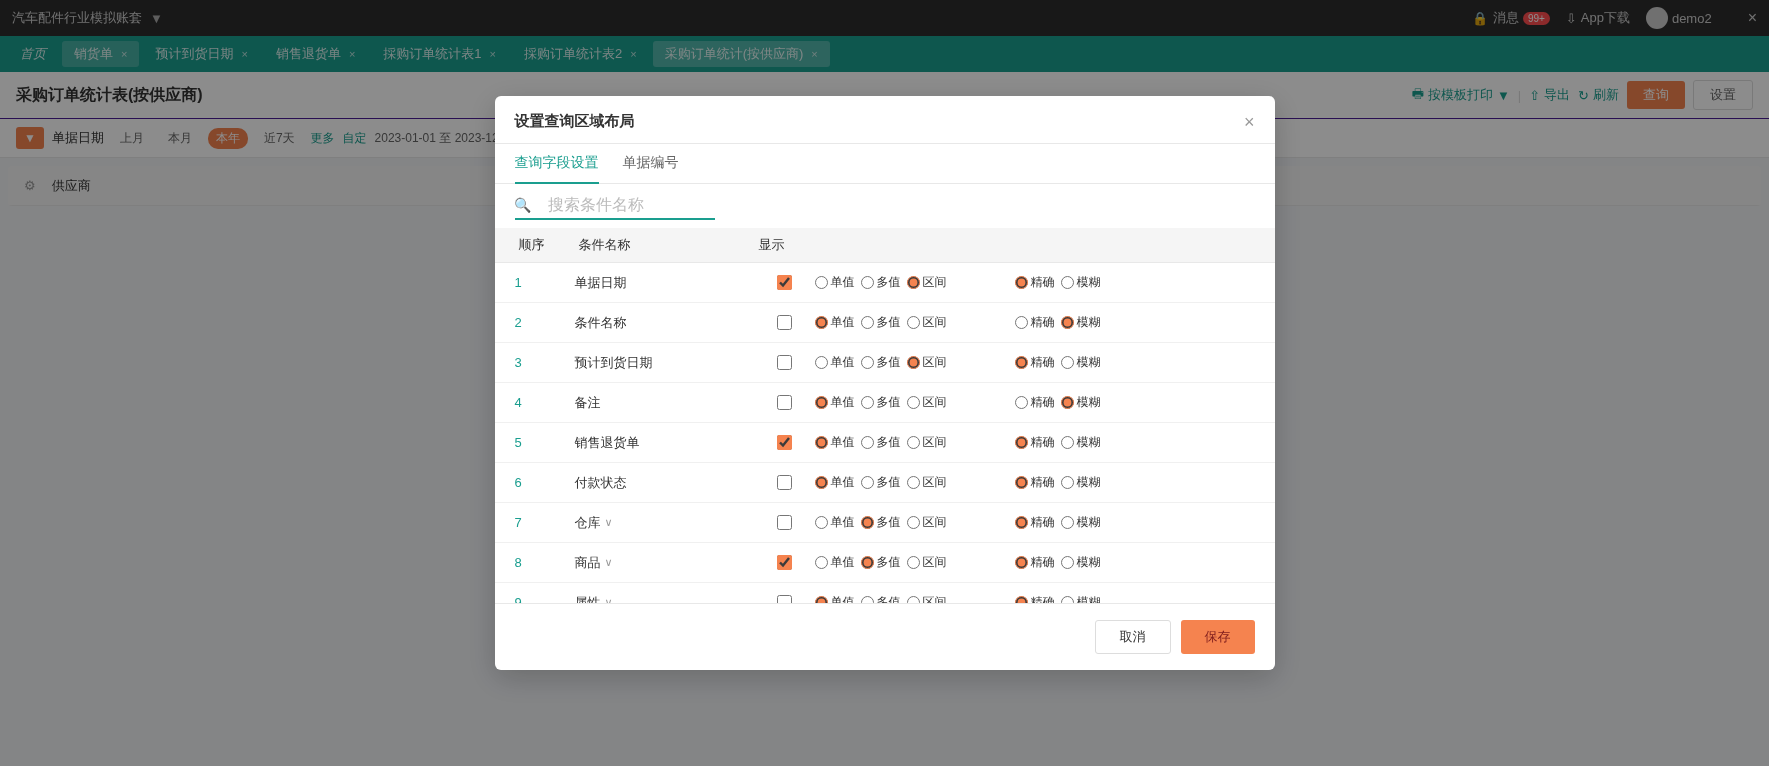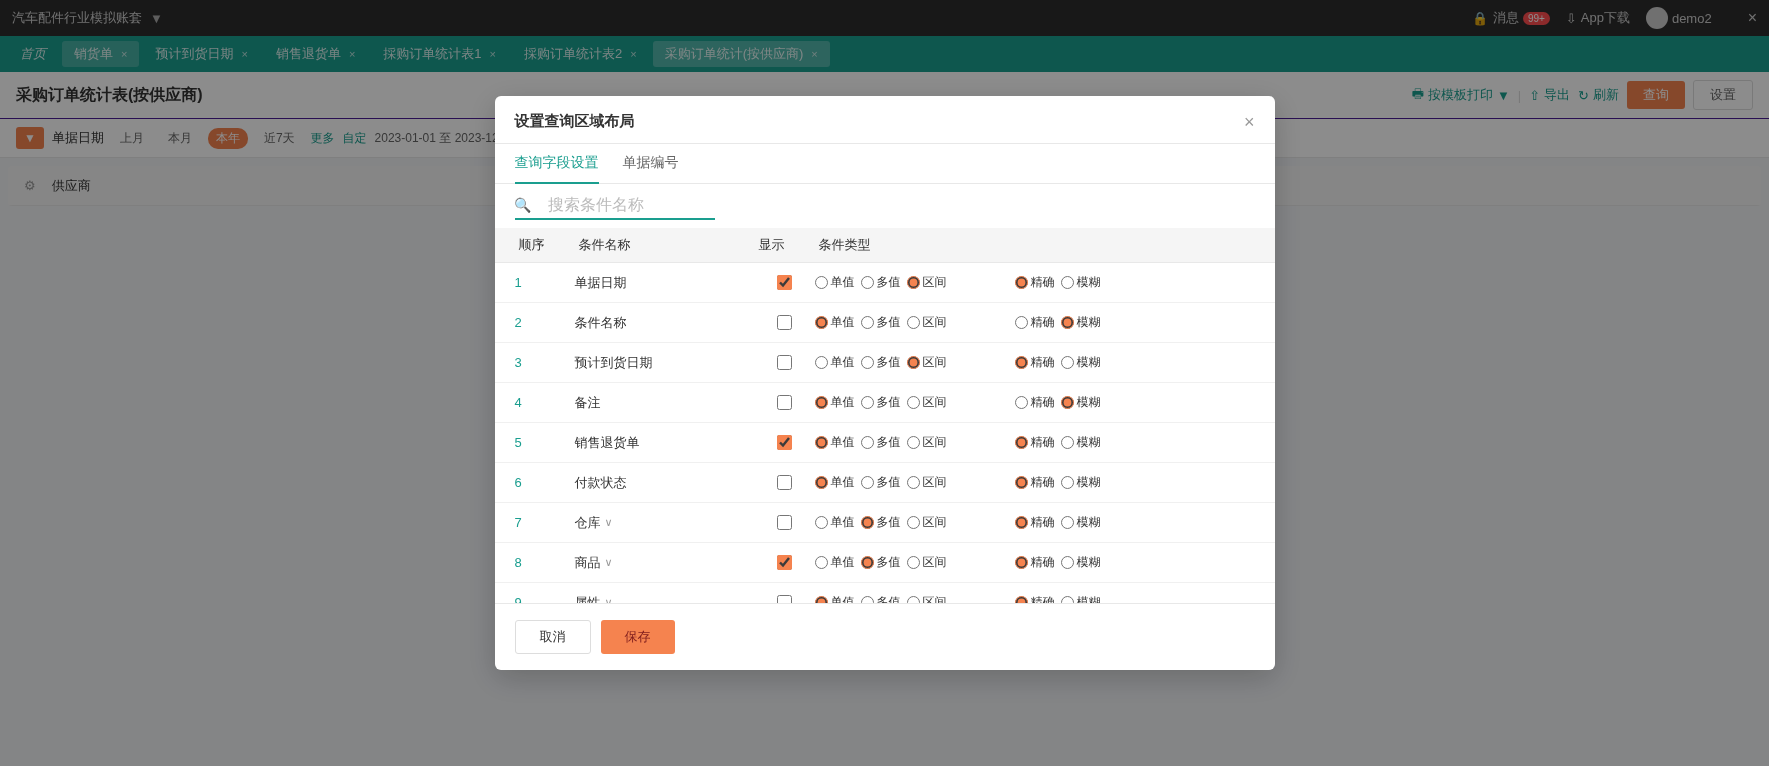--- a/index.html
+++ b/index.html
@@ -234,21 +234,21 @@
       accent-color: #f5834f;
       cursor: pointer;
       width: 13px; height: 13px;
     }
     .radio-item label { font-size: 12px; color: #333; cursor: pointer; }
 
     
     .modal-footer {
       padding: 16px 20px;
       display: flex;
-      justify-content: flex-start;
+      justify-content: flex-end;
       gap: 10px;
       border-top: 1px solid #e8e8e8;
     }
     .btn-cancel {
       padding: 7px 24px;
       border: 1px solid #ddd;
       background: white;
       color: #333;
       border-radius: 3px;
       cursor: pointer;
@@ -379,21 +379,20 @@
         <span class="search-icon">🔍</span>
         <input type="text" class="search-input" placeholder="搜索条件名称" style="">
       </div>
     </div>
 
     <div class="modal-table">
       <div class="modal-table-header">
         <div class="th">顺序</div>
         <div class="th">条件名称</div>
         <div class="th">显示</div>
-        <div class="th">条件类型</div>
       </div>
       <div class="modal-table-body" id="modal-rows-container">
 
       <div class="table-row">
             <div class="row-num">1</div>
             <div class="row-name">单据日期</div>
             <div class="checkbox-cell">
               <input type="checkbox" checked="" style="">
             </div>
             <div class="radio-group">

